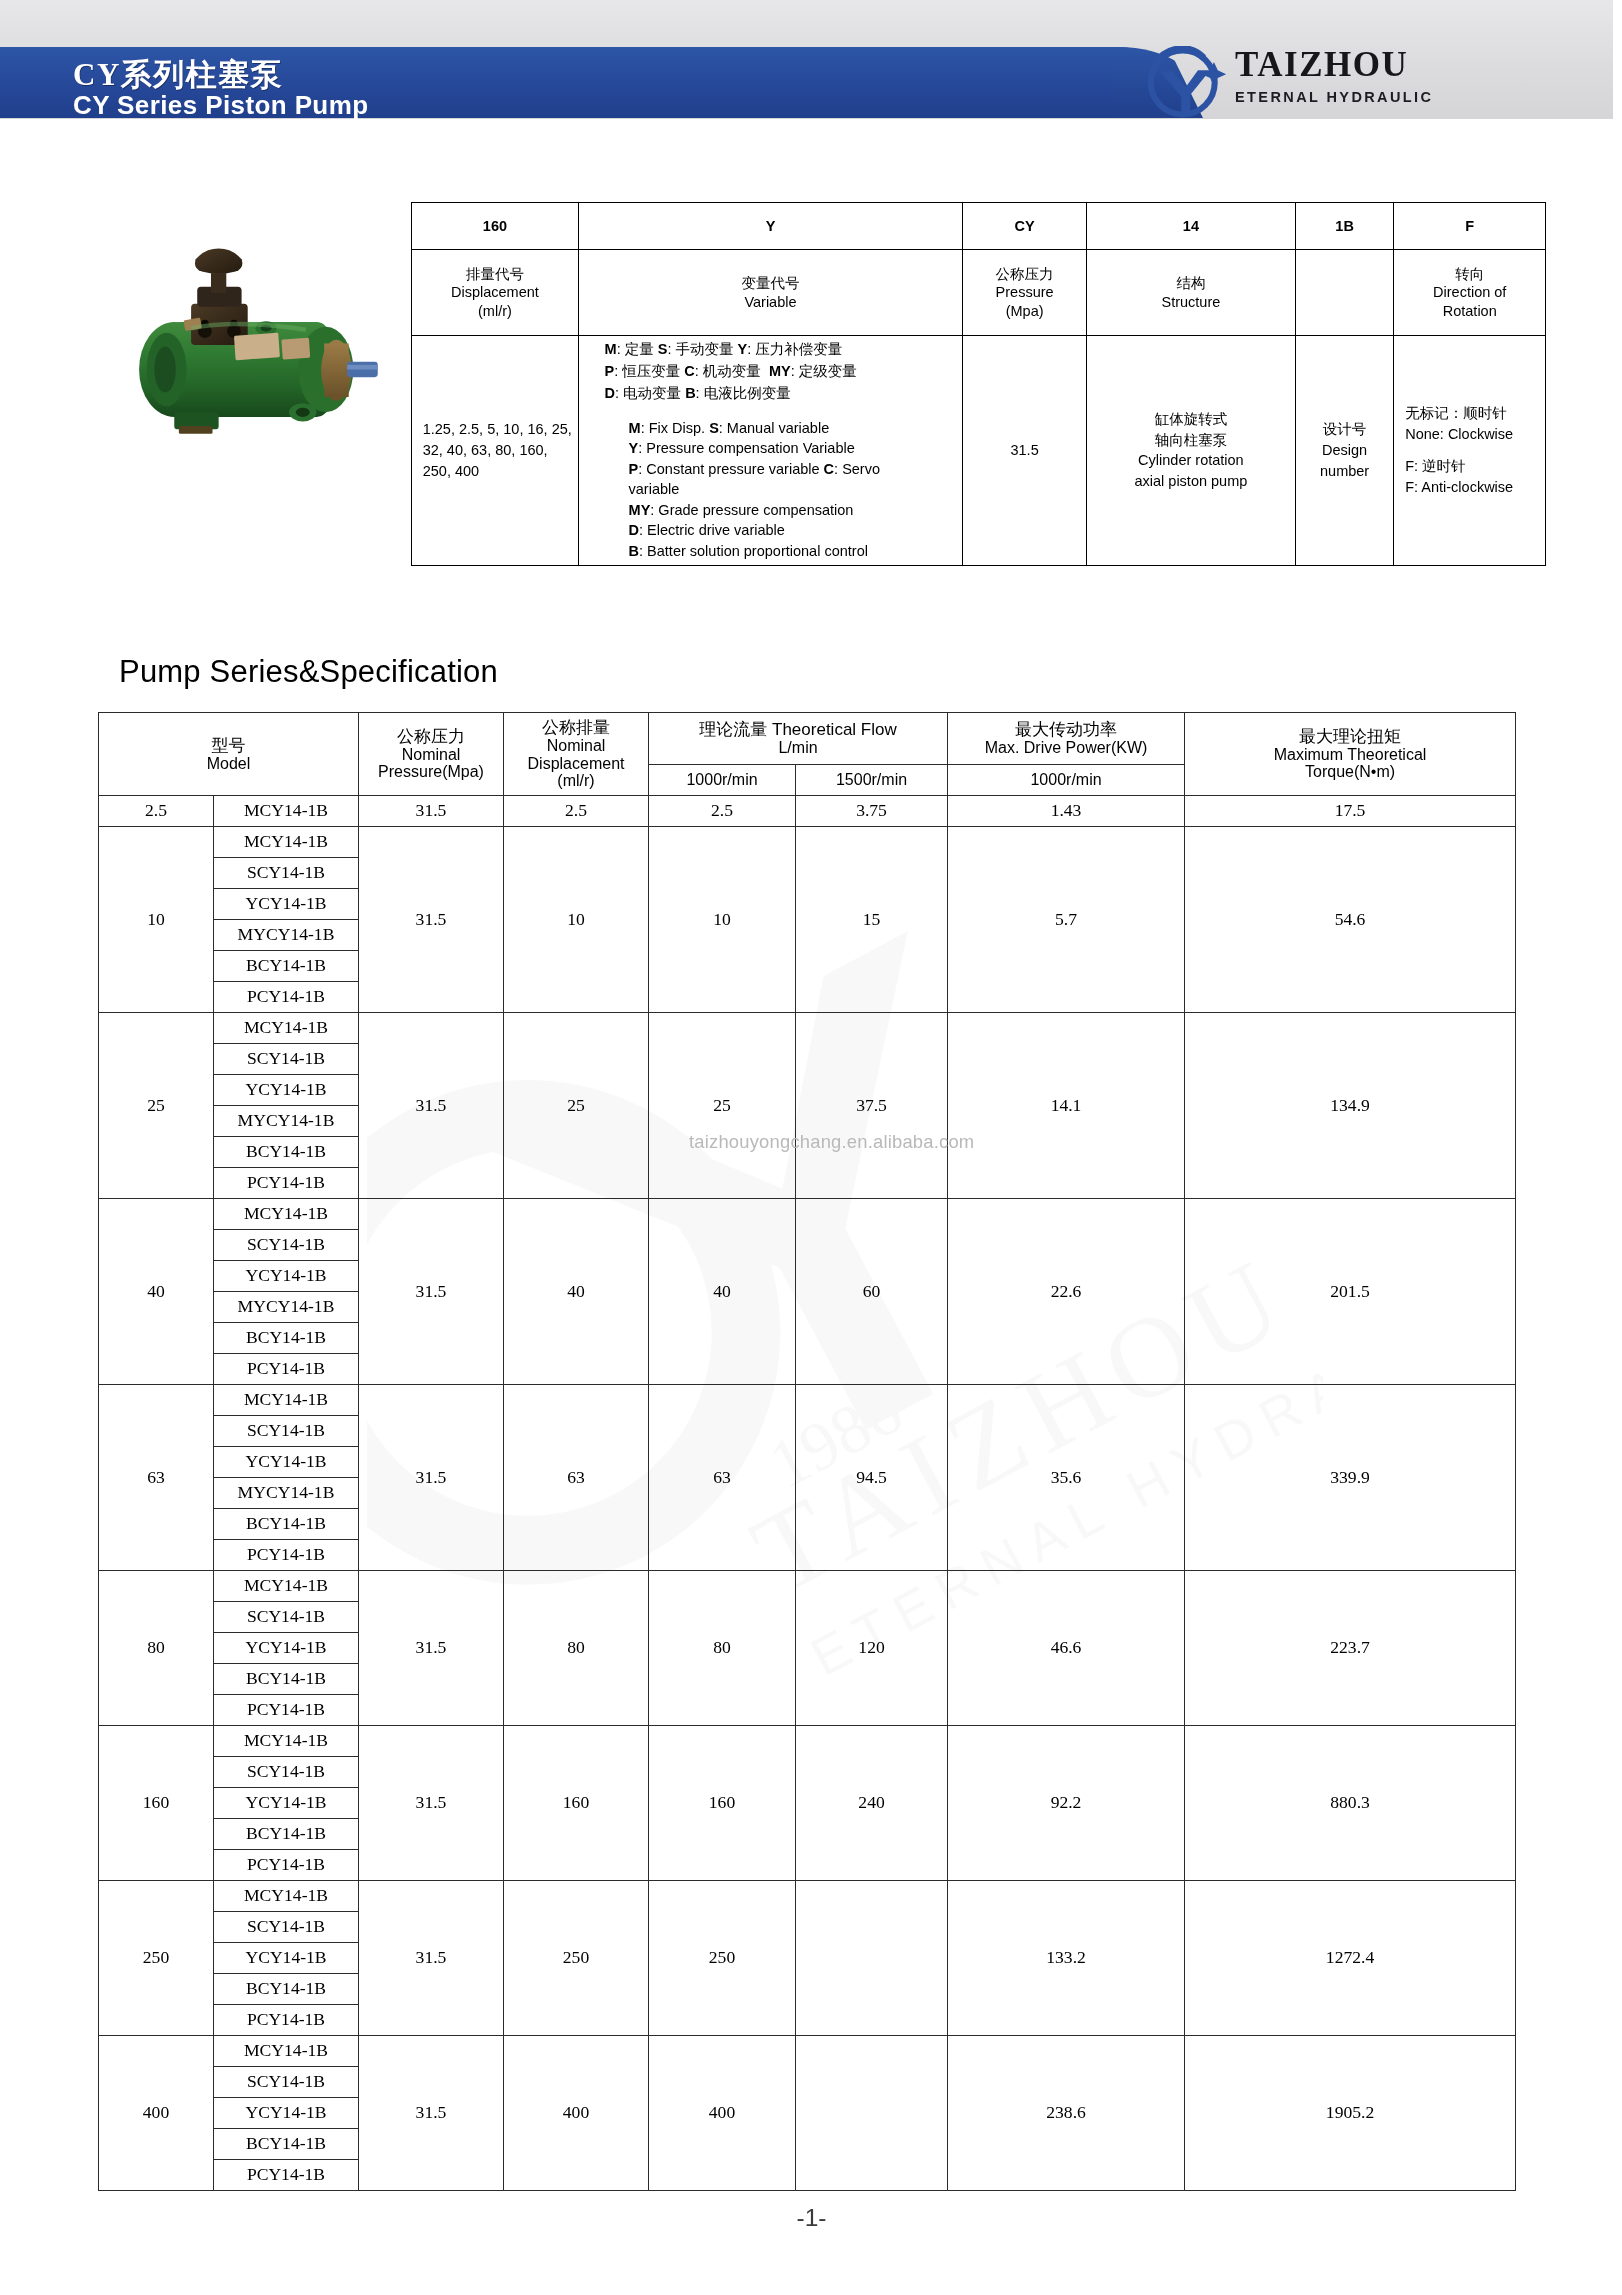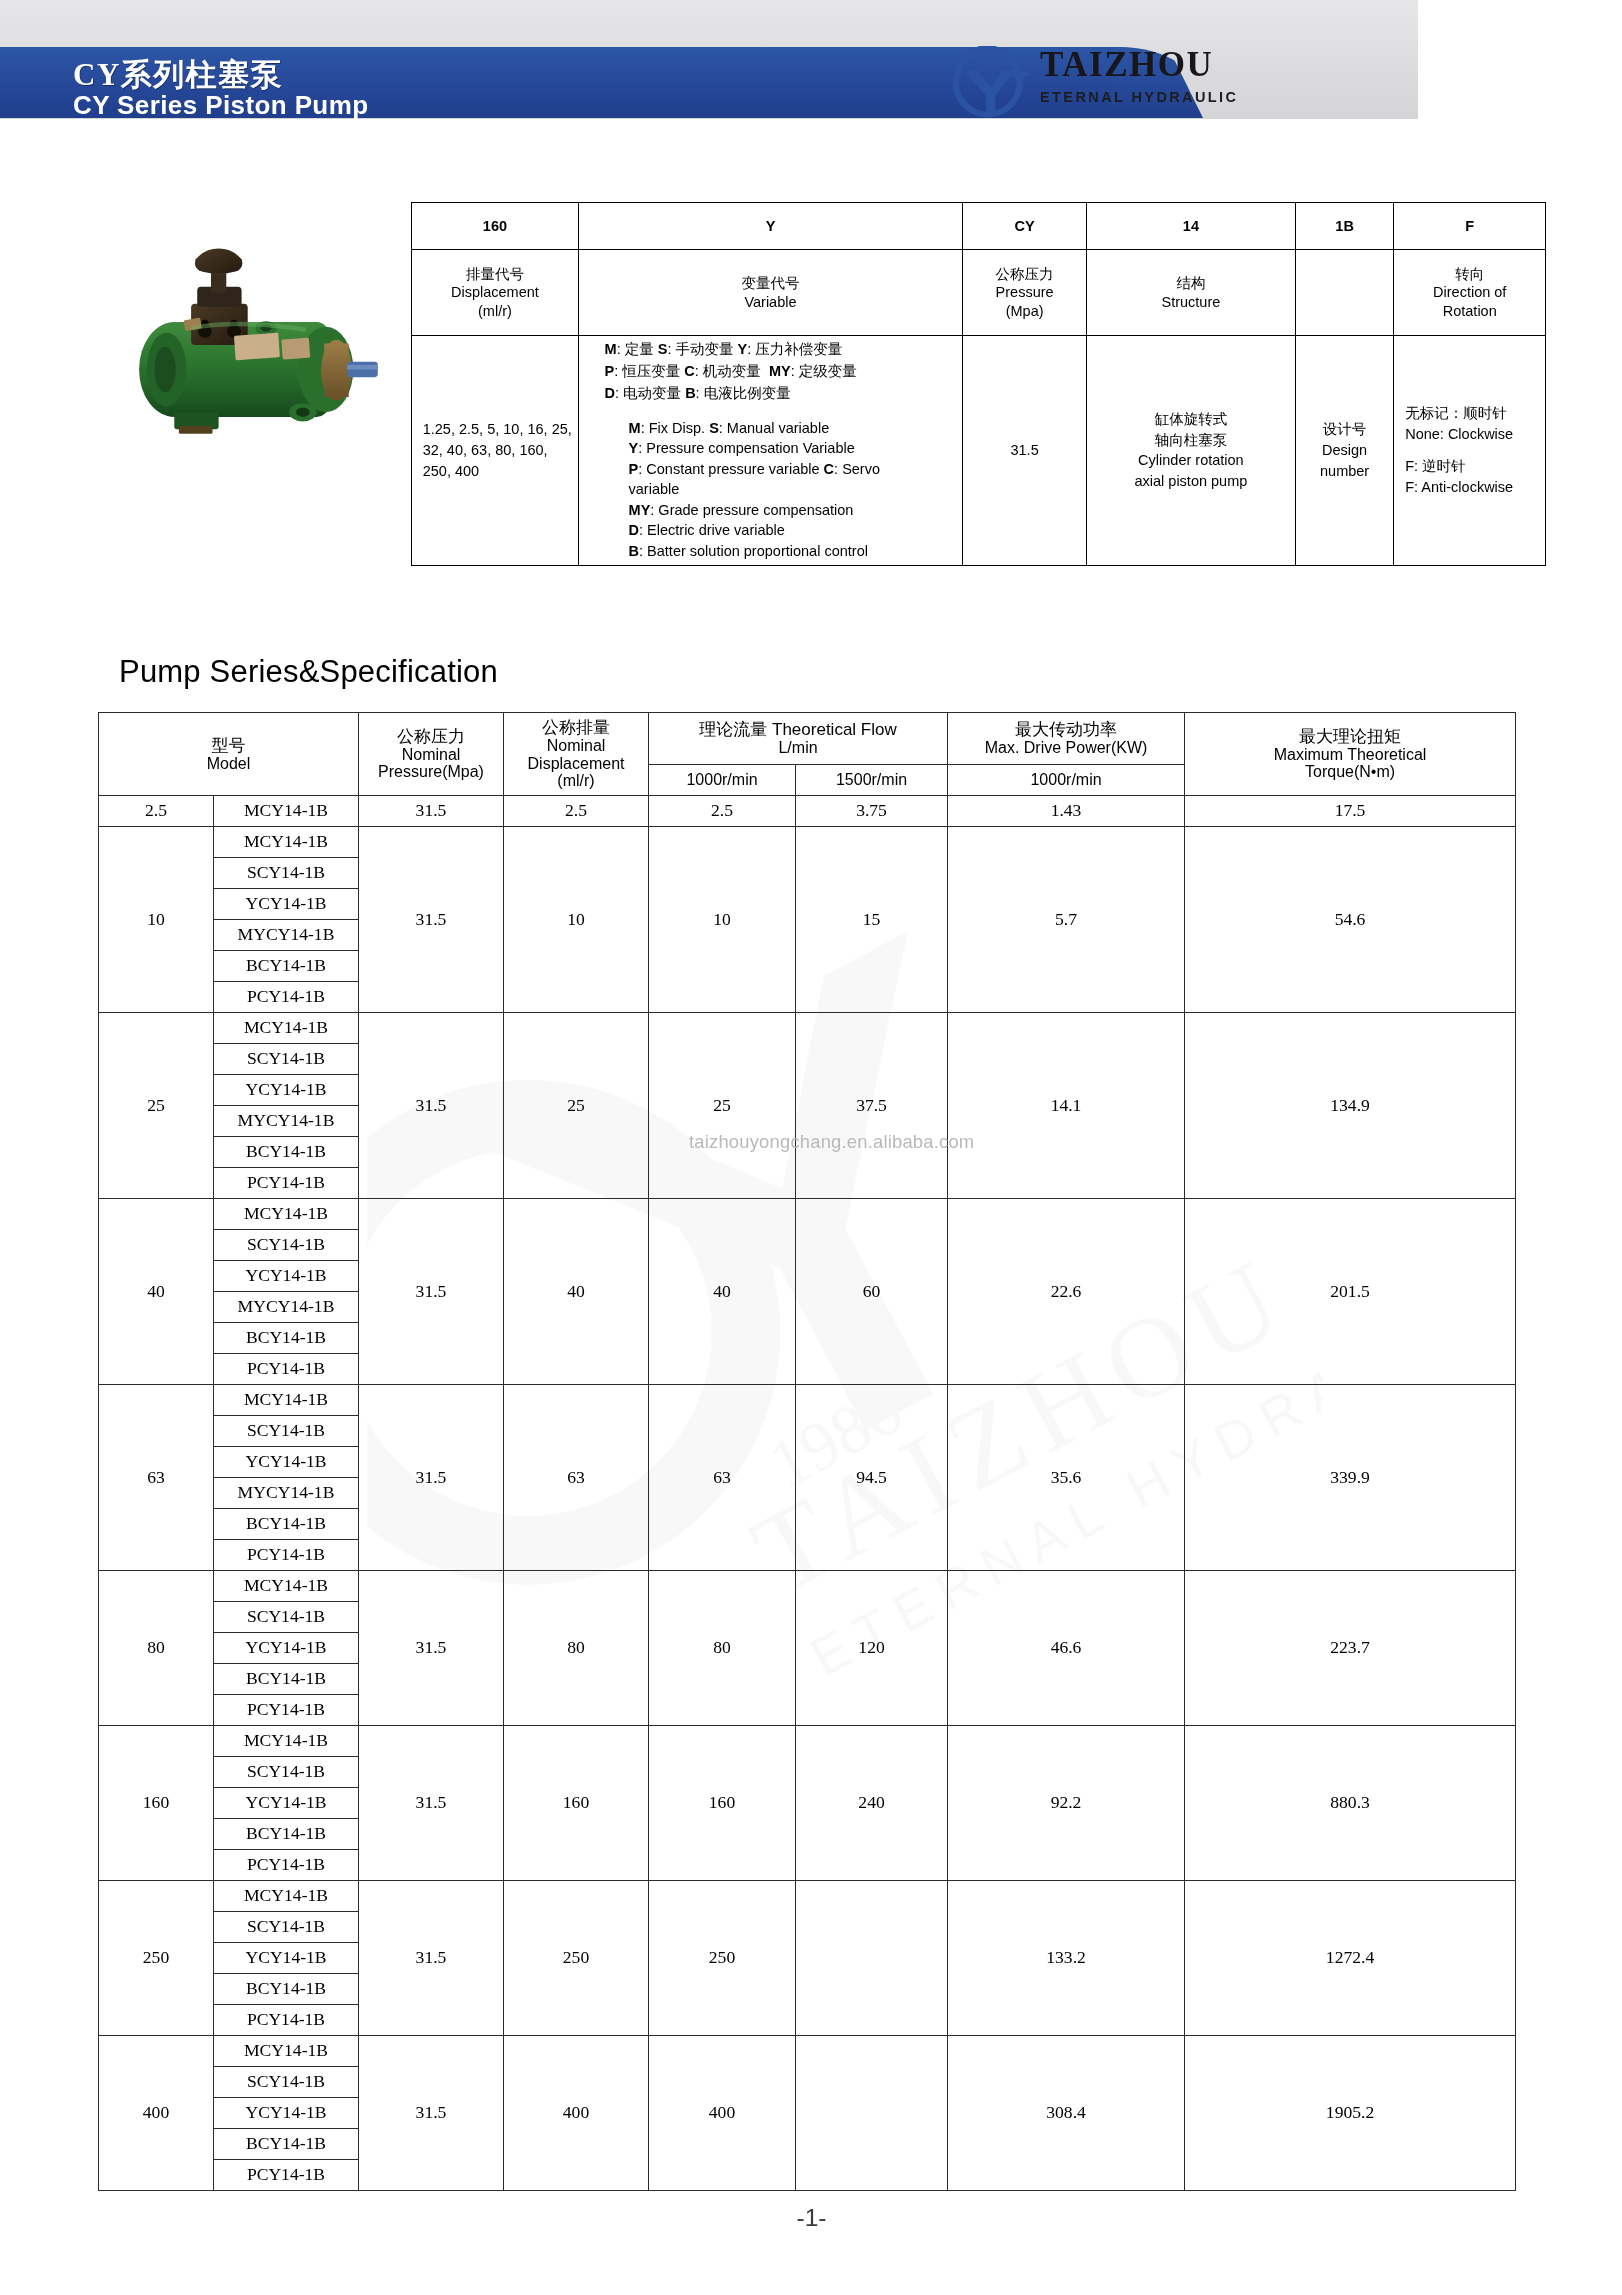--- a/index.html
+++ b/index.html
@@ -7,21 +7,21 @@
   body {
     width:1623px; height:2295px;
     background:#ffffff;
     font-family:"Liberation Sans", sans-serif;
     position:relative;
     overflow:hidden;
   }
 
   
   .banner-wrap{
-    position:absolute; left:0; top:0; width:1418px; height:119px;
+    position:absolute; left:0; top:0; width:1613px; height:119px;
     background:linear-gradient(180deg,#e7e7e9 0%,#dcdcdf 55%,#d5d5d8 100%);
   }
   .banner-blue{
     position:absolute; left:0; top:47px; width:1163px; height:71px;
     background:linear-gradient(180deg,#2d56a6 0%,#27499a 50%,#203f8c 100%);
     border-top-right-radius:46px 31px;
   }
   .banner-blue:after{
     content:""; position:absolute; right:-40px; top:0; width:92px; height:71px;
     background:linear-gradient(180deg,#2d56a6 0%,#203f8c 100%);
@@ -532,21 +532,21 @@
         <tr class="row-h">
           <td class="model-col">PCY14-1B</td>
         </tr>
         <tr class="row-h grp-start">
           <td class="size-col sep-top" rowspan="5">400</td>
           <td class="model-col sep-top">MCY14-1B</td>
           <td rowspan="5" class="sep-top">31.5</td>
           <td rowspan="5" class="sep-top">400</td>
           <td rowspan="5" class="sep-top">400</td>
           <td rowspan="5" class="sep-top"></td>
-          <td rowspan="5" class="sep-top">308.4</td>
+          <td rowspan="5" class="sep-top">238.6</td>
           <td rowspan="5" class="sep-top">1905.2</td>
         </tr>
         <tr class="row-h">
           <td class="model-col">SCY14-1B</td>
         </tr>
         <tr class="row-h">
           <td class="model-col">YCY14-1B</td>
         </tr>
         <tr class="row-h">
           <td class="model-col">BCY14-1B</td>

